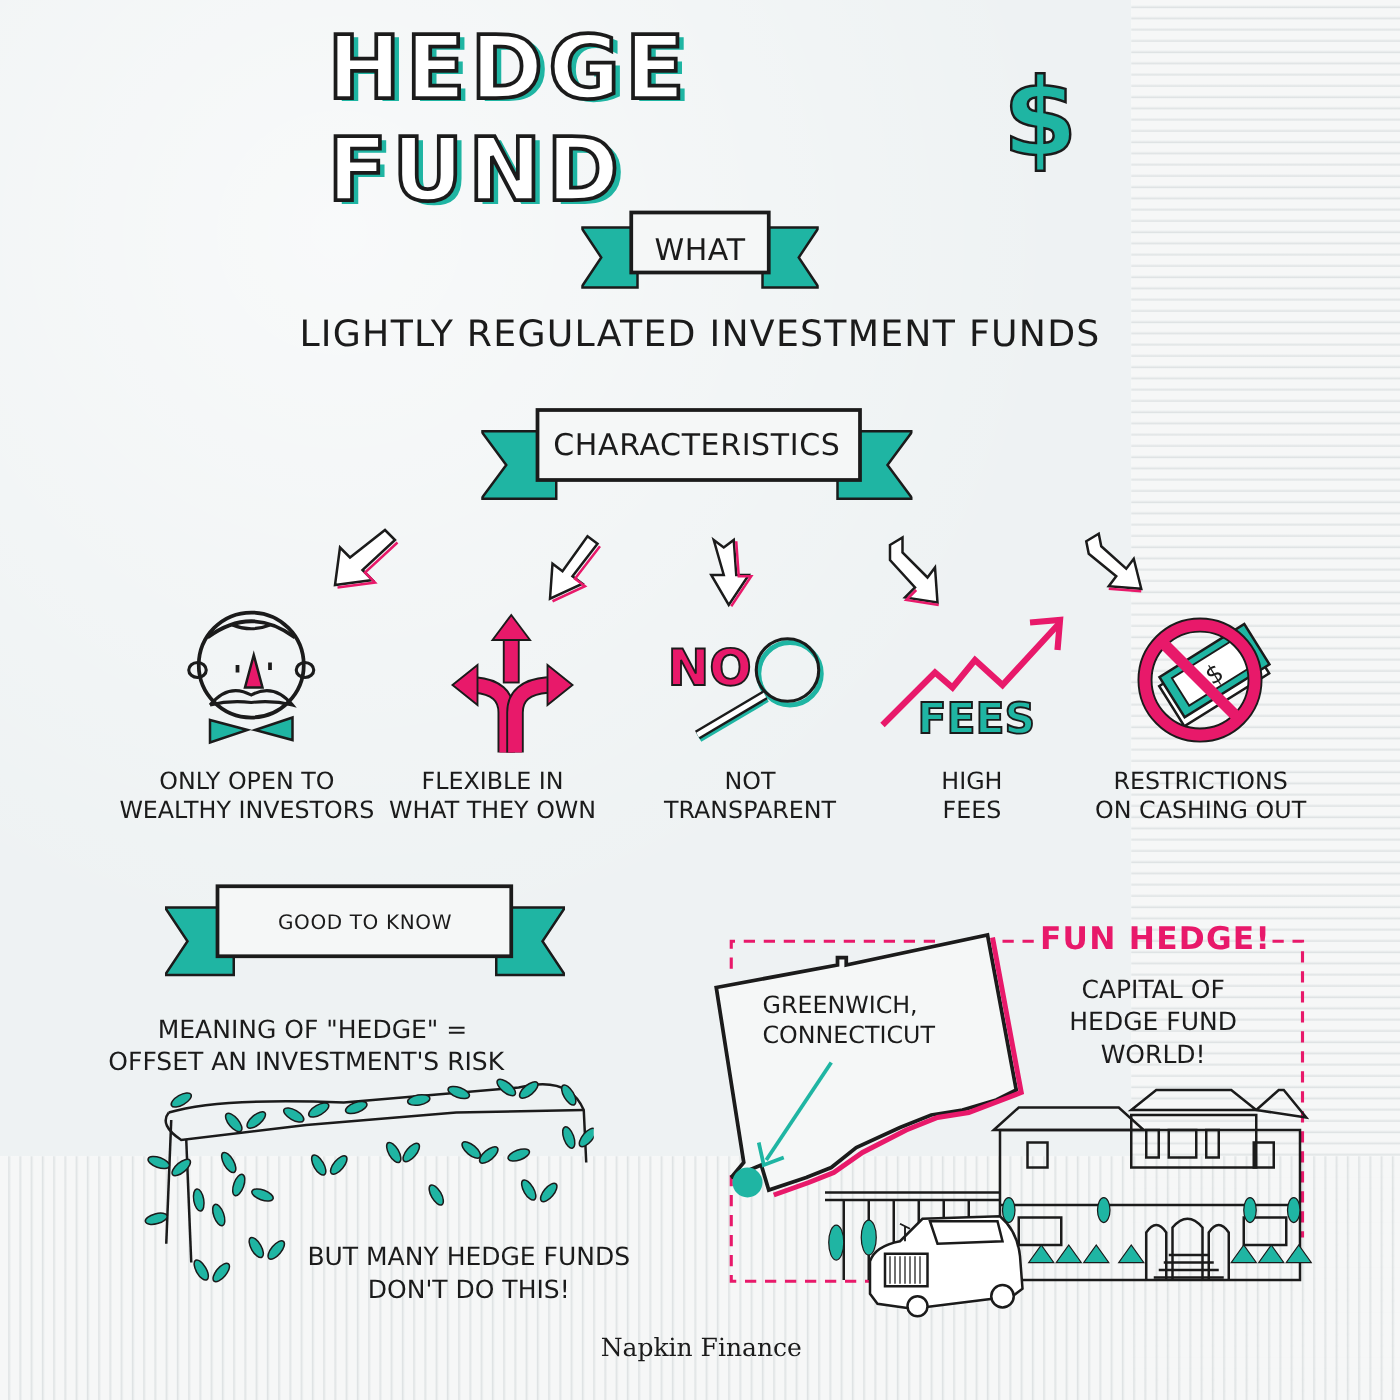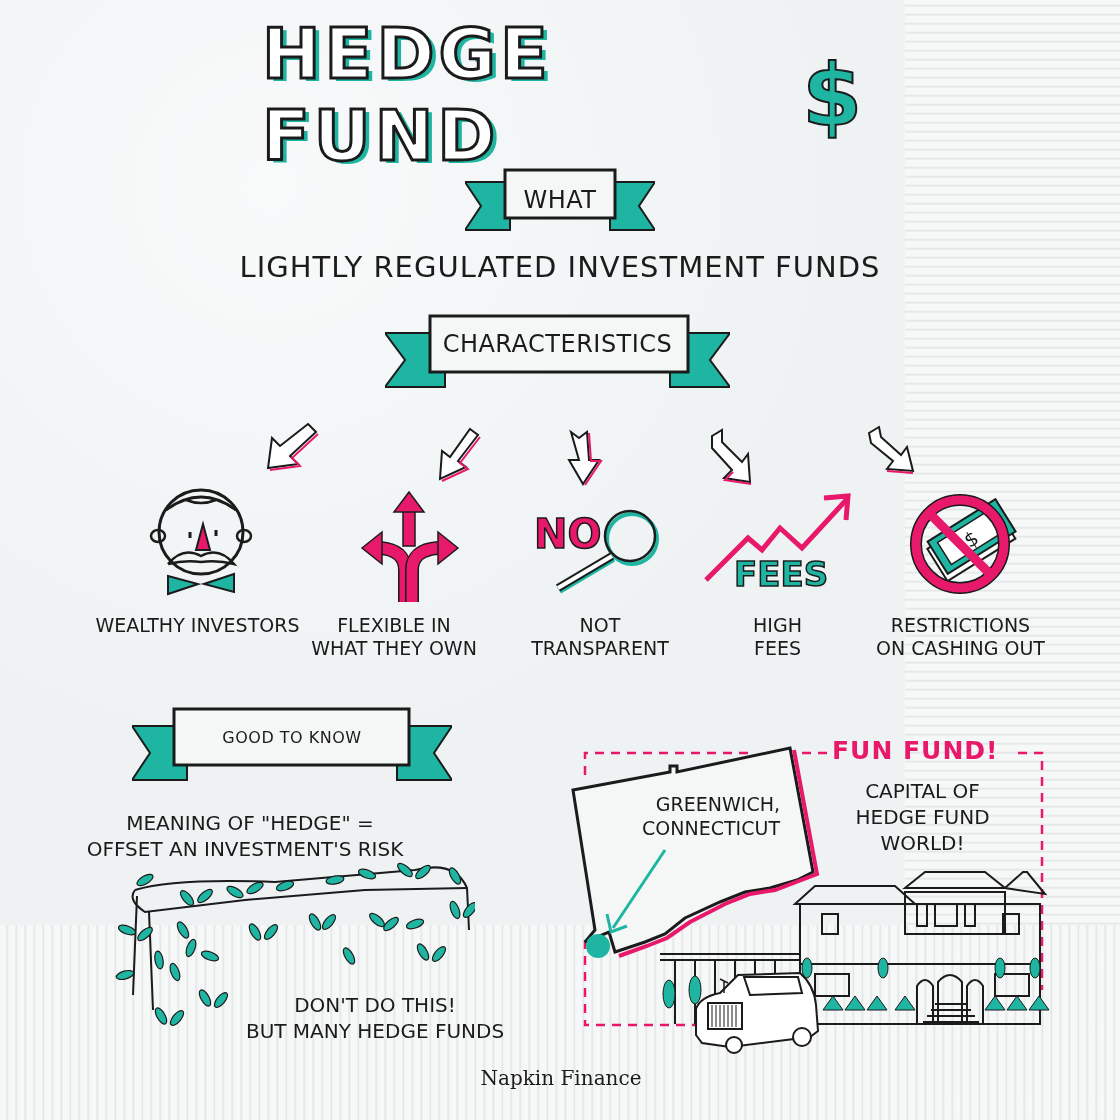--- a/index.html
+++ b/index.html
@@ -111,21 +111,21 @@
   <svg width="190" height="68" viewBox="0 0 190 68">
     <polygon points="0,14 45,14 45,62 0,62 16,38" fill="#1fb5a3" stroke="#1b1b1b" stroke-width="2"></polygon>
     <polygon points="190,14 145,14 145,62 190,62 174,38" fill="#1fb5a3" stroke="#1b1b1b" stroke-width="2"></polygon>
     <rect x="40" y="2" width="110" height="48" fill="#f5f7f7" stroke="#1b1b1b" stroke-width="3"></rect>
   </svg>
   <div class="banner-label hand" style="top:2px; height:60px; font-size:24px;">WHAT</div>
 </div>
 
 <div class="subtitle hand">LIGHTLY REGULATED INVESTMENT FUNDS</div>
 
-<div class="banner" style="left:385px; top:313px; width:345px; height:78px;">
+<div class="banner" style="left:385px; top:325px; width:345px; height:78px;">
   <svg width="345" height="78" viewBox="0 0 345 78">
     <polygon points="0,20 60,20 60,74 0,74 20,47" fill="#1fb5a3" stroke="#1b1b1b" stroke-width="2"></polygon>
     <polygon points="345,20 285,20 285,74 345,74 325,47" fill="#1fb5a3" stroke="#1b1b1b" stroke-width="2"></polygon>
     <rect x="45" y="3" width="258" height="56" fill="#f5f7f7" stroke="#1b1b1b" stroke-width="3"></rect>
   </svg>
   <div class="banner-label hand" style="top:3px; height:56px; font-size:24px;">CHARACTERISTICS</div>
 </div>
 
 <svg class="abs" style="left:260px; top:420px;" width="60" height="55" viewBox="0 0 60 55">
   <polygon points="48,4 56,12 30,36 38,44 8,48 12,18 20,26" fill="#ffffff" stroke="#1b1b1b" stroke-width="2"></polygon>
@@ -194,20 +194,21 @@
     <rect x="34" y="34" width="80" height="38" fill="#1fb5a3" stroke="#1b1b1b" stroke-width="2"></rect>
     <rect x="42" y="40" width="64" height="26" fill="#ffffff" stroke="#1b1b1b" stroke-width="1.5"></rect>
     <text x="66" y="62" font-family="DejaVu Sans, sans-serif" font-size="20" fill="#1b1b1b">$</text>
   </g>
   <circle cx="60" cy="56" r="44" fill="none" stroke="#1b1b1b" stroke-width="12"></circle>
   <circle cx="60" cy="56" r="44" fill="none" stroke="#e8196a" stroke-width="9"></circle>
   <line x1="29" y1="25" x2="91" y2="87" stroke="#e8196a" stroke-width="9"></line>
 </svg>
 
 <div class="char-label hand" style="left:85px; top:614px; width:225px;">
+  <div>ONLY OPEN TO</div>
   <div>WEALTHY INVESTORS</div>
 </div>
 <div class="char-label hand" style="left:304px; top:614px; width:180px;">
   <div>FLEXIBLE IN</div>
   <div>WHAT THEY OWN</div>
 </div>
 <div class="char-label hand" style="left:515px; top:614px; width:170px;">
   <div>NOT</div>
   <div>TRANSPARENT</div>
 </div>
@@ -272,42 +273,42 @@
     <ellipse cx="308" cy="92" rx="9" ry="4" transform="rotate(60 308 92)"></ellipse>
     <ellipse cx="324" cy="94" rx="9" ry="4" transform="rotate(-50 324 94)"></ellipse>
     <ellipse cx="90" cy="138" rx="9" ry="4" transform="rotate(60 90 138)"></ellipse>
     <ellipse cx="106" cy="140" rx="9" ry="4" transform="rotate(-50 106 140)"></ellipse>
     <ellipse cx="46" cy="156" rx="9" ry="4" transform="rotate(60 46 156)"></ellipse>
     <ellipse cx="62" cy="158" rx="9" ry="4" transform="rotate(-50 62 158)"></ellipse>
   </g>
 </svg>
 
 <div class="abs hand" style="left:230px; top:992px; width:290px; text-align:center; font-size:20px; line-height:26px;">
+  <div>BUT MANY HEDGE FUNDS</div>
   <div>DON'T DO THIS!</div>
-  <div>BUT MANY HEDGE FUNDS</div>
 </div>
 
 <svg class="abs" style="left:580px; top:745px;" width="470" height="285" viewBox="0 0 470 285">
   <path d="M5,30 L5,8 L170,8" fill="none" stroke="#e8196a" stroke-width="2.5" stroke-dasharray="9,7"></path>
   <path d="M222,8 L250,8" fill="none" stroke="#e8196a" stroke-width="2.5" stroke-dasharray="9,7"></path>
   <path d="M438,8 L462,8 L462,245" fill="none" stroke="#e8196a" stroke-width="2.5" stroke-dasharray="9,7"></path>
   <path d="M5,195 L5,280 L130,280" fill="none" stroke="#e8196a" stroke-width="2.5" stroke-dasharray="9,7"></path>
 </svg>
 
-<div class="fun-fact-title">FUN FUND!</div>
+<div class="fun-fact-title">FUN HEDGE!</div>
 
 <svg class="abs" style="left:565px; top:742px;" width="260" height="230" viewBox="0 0 260 230">
   <path d="M8,48 L105,30 L105,24 L112,24 L112,30 L225,6 L248,130 L232,138 L205,146 L180,150 L155,160 L120,176 L100,192 L80,200 L50,210 L44,190 L20,200 L30,188 L8,48 Z" fill="#f5f7f7" stroke="#1b1b1b" stroke-width="3"></path>
   <path d="M229,8 L252,132 L210,148 L185,152 L160,162 L125,180 L102,196 L82,204 L54,214" fill="none" stroke="#e8196a" stroke-width="4"></path>
   <line x1="100" y1="108" x2="48" y2="186" stroke="#1fb5a3" stroke-width="3"></line>
   <polyline points="42,172 46,190 62,184" fill="none" stroke="#1fb5a3" stroke-width="3"></polyline>
   <circle cx="33" cy="204" r="12" fill="#1fb5a3"></circle>
 </svg>
 
-<div class="abs hand" style="left:610px; top:792px; width:170px; text-align:right; font-size:19px; line-height:24px;">
+<div class="abs hand" style="left:610px; top:792px; width:170px; text-align:left; font-size:19px; line-height:24px;">
   <div>GREENWICH,</div>
   <div>CONNECTICUT</div>
 </div>
 
 <div class="abs hand" style="left:845px; top:778px; width:155px; text-align:center; font-size:20px; line-height:26px;">
   <div>CAPITAL OF</div>
   <div>HEDGE FUND</div>
   <div>WORLD!</div>
 </div>
 

